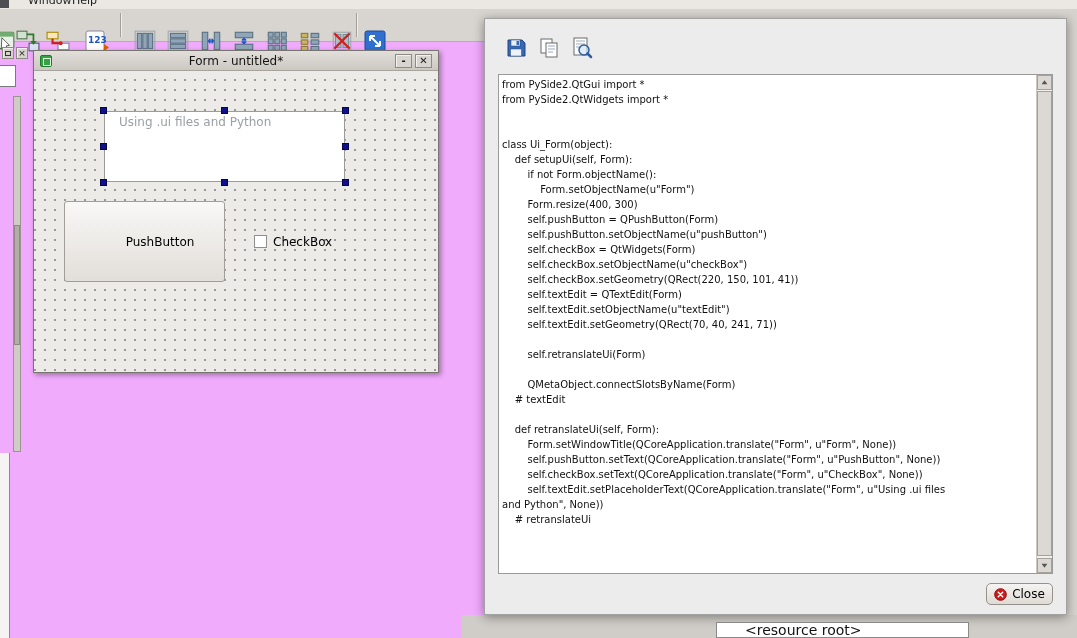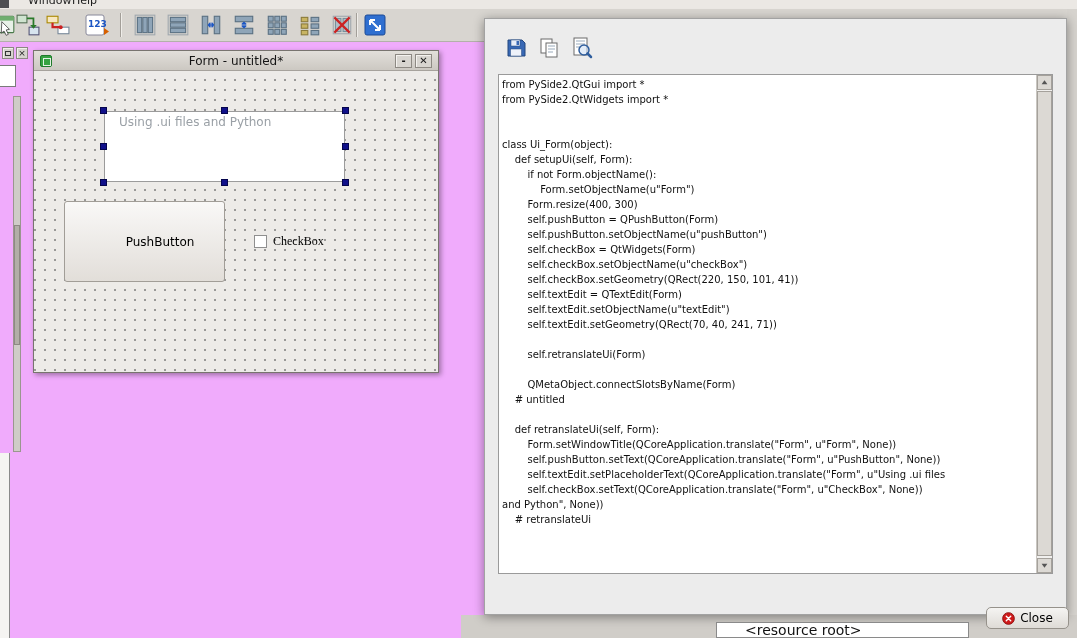--- a/index.html
+++ b/index.html
@@ -6,21 +6,21 @@
   body{font-family:"DejaVu Sans","Liberation Sans",sans-serif;background:#555;}
   .screen{position:relative;width:1077px;height:638px;background:#f0abfc;overflow:hidden;}
 
   
   .menubar{position:absolute;left:0;top:0;width:1077px;height:9px;background:#ebe8e4;overflow:hidden;}
   .menu-item{position:absolute;top:-6px;font-size:11px;color:#1d1d1d;}
   .app-corner{position:absolute;left:0;top:0;width:9px;height:8px;background:#4e4e52;}
 
   
   .toolbar{position:absolute;left:0;top:9px;width:1077px;height:33px;background:#d8d5d0;border-bottom:1px solid #b3b0aa;}
-  .tbicon{position:absolute;top:4px;width:24px;height:24px;}
+  .tbicon{position:absolute;top:20px;width:24px;height:24px;}
   .tbicon svg{width:100%;height:100%;display:block;}
   .tbsep{position:absolute;top:4px;width:2px;height:24px;border-left:1px solid #a39f99;border-right:1px solid #efede9;}
 
   
   .dock-btn{position:absolute;width:12px;height:12px;background:#d6d3ce;border:1px solid #8d8983;box-shadow:inset 1px 1px 0 #f2f0ec;font-size:9px;line-height:10px;text-align:center;color:#222;}
   .float-glyph{position:absolute;left:2px;top:3px;width:6px;height:5px;border:1px solid #333;}
   .left-filter{position:absolute;left:-8px;top:65px;width:24px;height:22px;background:#fff;border:1px solid #7a7a7a;}
   .left-scroll{position:absolute;left:13px;top:96px;width:8px;height:356px;background:#cfccc7;border:1px solid #9a968f;}
   .left-scroll-thumb{position:absolute;left:0;right:0;top:128px;height:120px;background:#b2aea7;border:1px solid #8d8983;}
   .left-panel-frag{position:absolute;left:0;top:453px;width:10px;height:185px;background:#f5f4f2;border-right:1px solid #8a8a8a;}
@@ -35,40 +35,40 @@
   .fw-min{right:26px;}
   .fw-close{right:6px;}
   .fw-body{position:absolute;left:0;right:0;top:20px;bottom:0;background-color:#edebe8;background-image:radial-gradient(circle, rgba(70,70,70,.5) 0.8px, transparent 1.4px);background-size:10px 10px;background-position:6px 4px;}
 
   .w-textedit{position:absolute;left:70px;top:40px;width:241px;height:71px;background:#fff;border:1px solid #9b9b9b;}
   .placeholder{position:absolute;left:14px;top:3px;font-size:12px;color:#9aa0a6;}
   .handle{position:absolute;width:7px;height:7px;background:#10108a;border:1px solid #05054d;}
   .w-pushbutton{position:absolute;left:30px;top:130px;width:161px;height:81px;background:linear-gradient(#f9f8f7,#e2ded9);border:1px solid #a19d97;border-radius:3px;display:flex;align-items:center;justify-content:center;font-size:12px;color:#000;padding-left:31px;}
   .w-checkbox{position:absolute;left:220px;top:150px;width:101px;height:41px;display:flex;align-items:center;}
   .cb-box{width:13px;height:13px;background:#fff;border:1px solid #8f8f8f;margin-right:6px;flex:0 0 auto;}
-  .cb-label{font-size:12px;color:#000;font-family:Liberation Serif, serif;}
+  .cb-label{font-size:12px;color:#000;}
 
   
   .right-strip{position:absolute;left:1067px;top:9px;width:10px;height:629px;background:#d6d3ce;}
   .bottom-strip{position:absolute;left:461px;top:615px;width:616px;height:23px;background:#d0cdc8;}
 
   
   .dialog{position:absolute;left:484px;top:18px;width:583px;height:597px;background:#ececec;border:1px solid #a2a2a2;box-shadow:0 2px 10px rgba(0,0,0,.4);}
   .dlg-icon{position:absolute;top:17px;width:24px;height:24px;}
   .dlg-icon svg{width:100%;height:100%;display:block;}
   .code-frame{position:absolute;left:13px;top:55px;width:555px;height:500px;background:#fff;border:1px solid #9a9a9a;}
   .code-lines{position:absolute;left:3px;top:2px;right:18px;bottom:2px;overflow:hidden;font-size:10px;line-height:15px;color:#101010;}
   .code-line{white-space:pre;min-height:15px;overflow:hidden;}
   .vscroll{position:absolute;top:0;right:0;bottom:0;width:16px;background:#f1f0ee;border-left:1px solid #c9c6c1;}
   .sb-btn{position:absolute;left:0;width:15px;height:15px;background:#dcd9d4;border:1px solid #a5a19b;display:flex;align-items:center;justify-content:center;}
   .sb-up{top:0;}
   .sb-down{bottom:0;}
   .sb-btn svg{width:9px;height:9px;}
   .sb-thumb{position:absolute;left:0;width:15px;top:16px;bottom:17px;background:#dcd9d4;border:1px solid #a5a19b;}
-  .close-btn{position:absolute;left:501px;top:588px;width:83px;height:22px;background:linear-gradient(#f5f4f2,#dedbd6);border:1px solid #96928b;border-radius:5px;display:flex;align-items:center;justify-content:center;gap:5px;font-size:12px;color:#000;font-family:inherit;}
+  .close-btn{position:absolute;left:501px;top:564px;width:67px;height:22px;background:linear-gradient(#f5f4f2,#dedbd6);border:1px solid #96928b;border-radius:5px;display:flex;align-items:center;justify-content:center;gap:5px;font-size:12px;color:#000;font-family:inherit;}
   .close-ico{width:13px;height:13px;display:block;}
   .close-ico svg{width:13px;height:13px;display:block;}
 
   
   .resource-frag{position:absolute;left:716px;top:622px;width:253px;height:16px;background:#fff;border:1px solid #8a8a8a;}
   .res-text{position:absolute;left:28px;top:1px;font-size:14px;line-height:13px;color:#111;}
 </style>
 </head>
 <body>
 
@@ -284,27 +284,27 @@
           <div class="code-line">        self.checkBox = QtWidgets(Form)</div>
           <div class="code-line">        self.checkBox.setObjectName(u"checkBox")</div>
           <div class="code-line">        self.checkBox.setGeometry(QRect(220, 150, 101, 41))</div>
           <div class="code-line">        self.textEdit = QTextEdit(Form)</div>
           <div class="code-line">        self.textEdit.setObjectName(u"textEdit")</div>
           <div class="code-line">        self.textEdit.setGeometry(QRect(70, 40, 241, 71))</div>
           <div class="code-line"></div>
           <div class="code-line">        self.retranslateUi(Form)</div>
           <div class="code-line"></div>
           <div class="code-line">        QMetaObject.connectSlotsByName(Form)</div>
-          <div class="code-line">    # untitled</div>
+          <div class="code-line">    # textEdit</div>
           <div class="code-line"></div>
           <div class="code-line">    def retranslateUi(self, Form):</div>
           <div class="code-line">        Form.setWindowTitle(QCoreApplication.translate("Form", u"Form", None))</div>
           <div class="code-line">        self.pushButton.setText(QCoreApplication.translate("Form", u"PushButton", None))</div>
+          <div class="code-line">        self.checkBox.setText(QCoreApplication.translate("Form", u"CheckBox", None))</div>
           <div class="code-line">        self.textEdit.setPlaceholderText(QCoreApplication.translate("Form", u"Using .ui files</div>
-          <div class="code-line">        self.checkBox.setText(QCoreApplication.translate("Form", u"CheckBox", None))</div>
           <div class="code-line">and Python", None))</div>
           <div class="code-line">    # retranslateUi</div>
         </div>
       <div class="vscroll">
         <div class="sb-btn sb-up">
           <svg viewBox="0 0 10 10">
               <path d="M5 2.5L8.2 7H1.8z" fill="#555"></path>
             </svg>
         </div>
         <div class="sb-thumb"></div>

